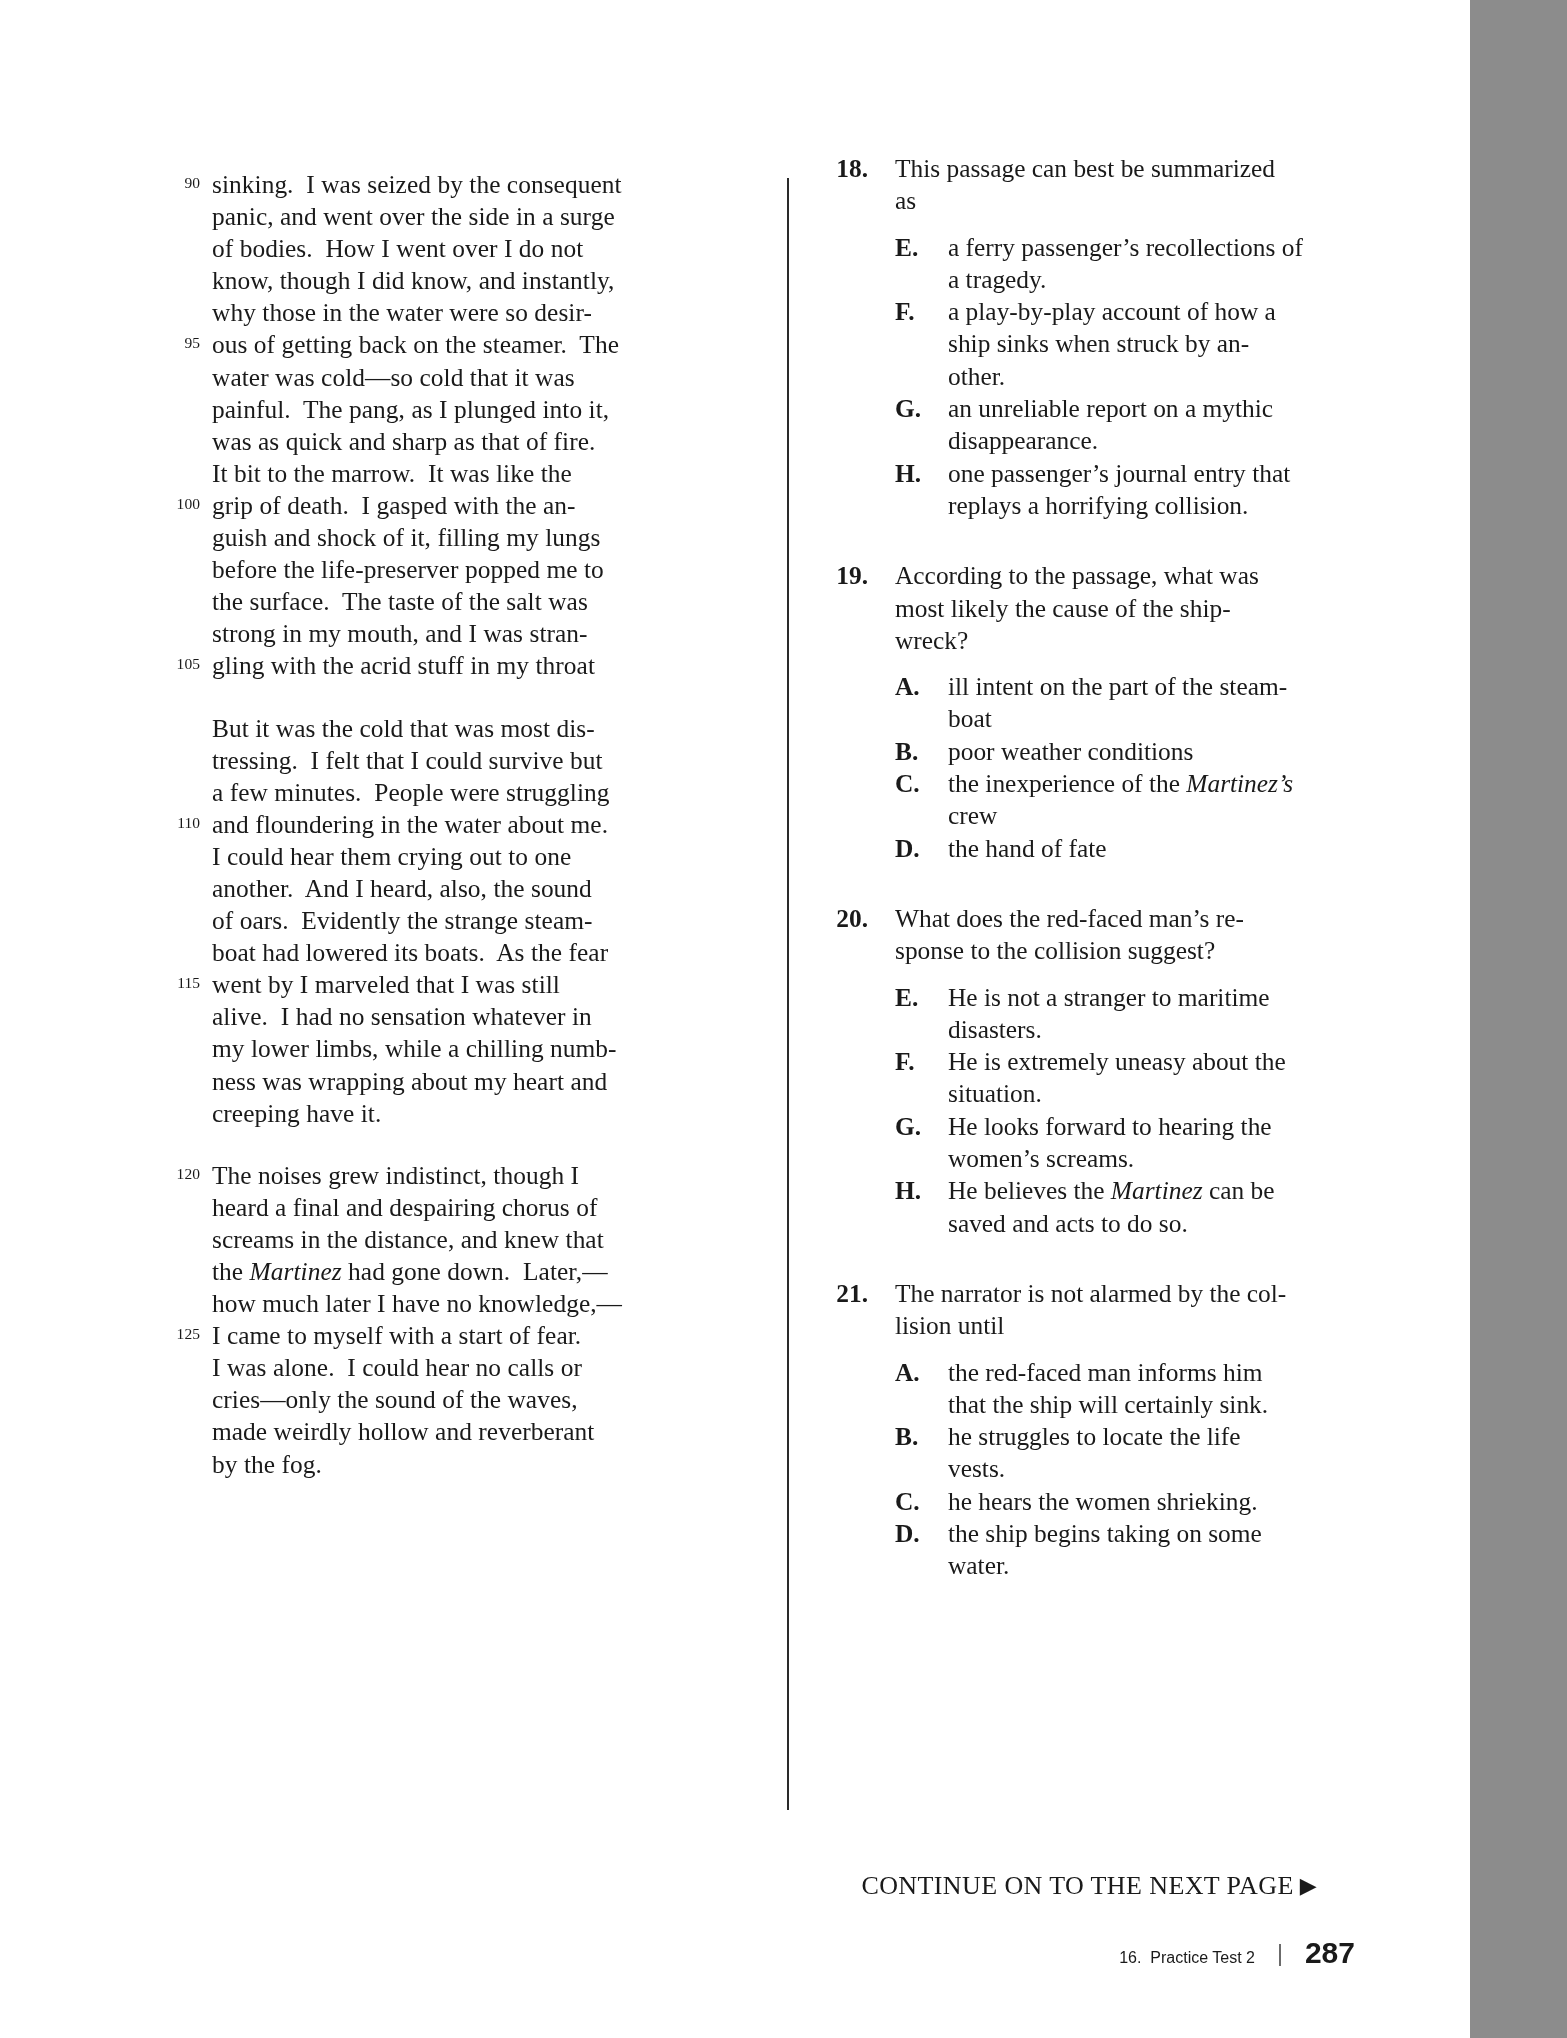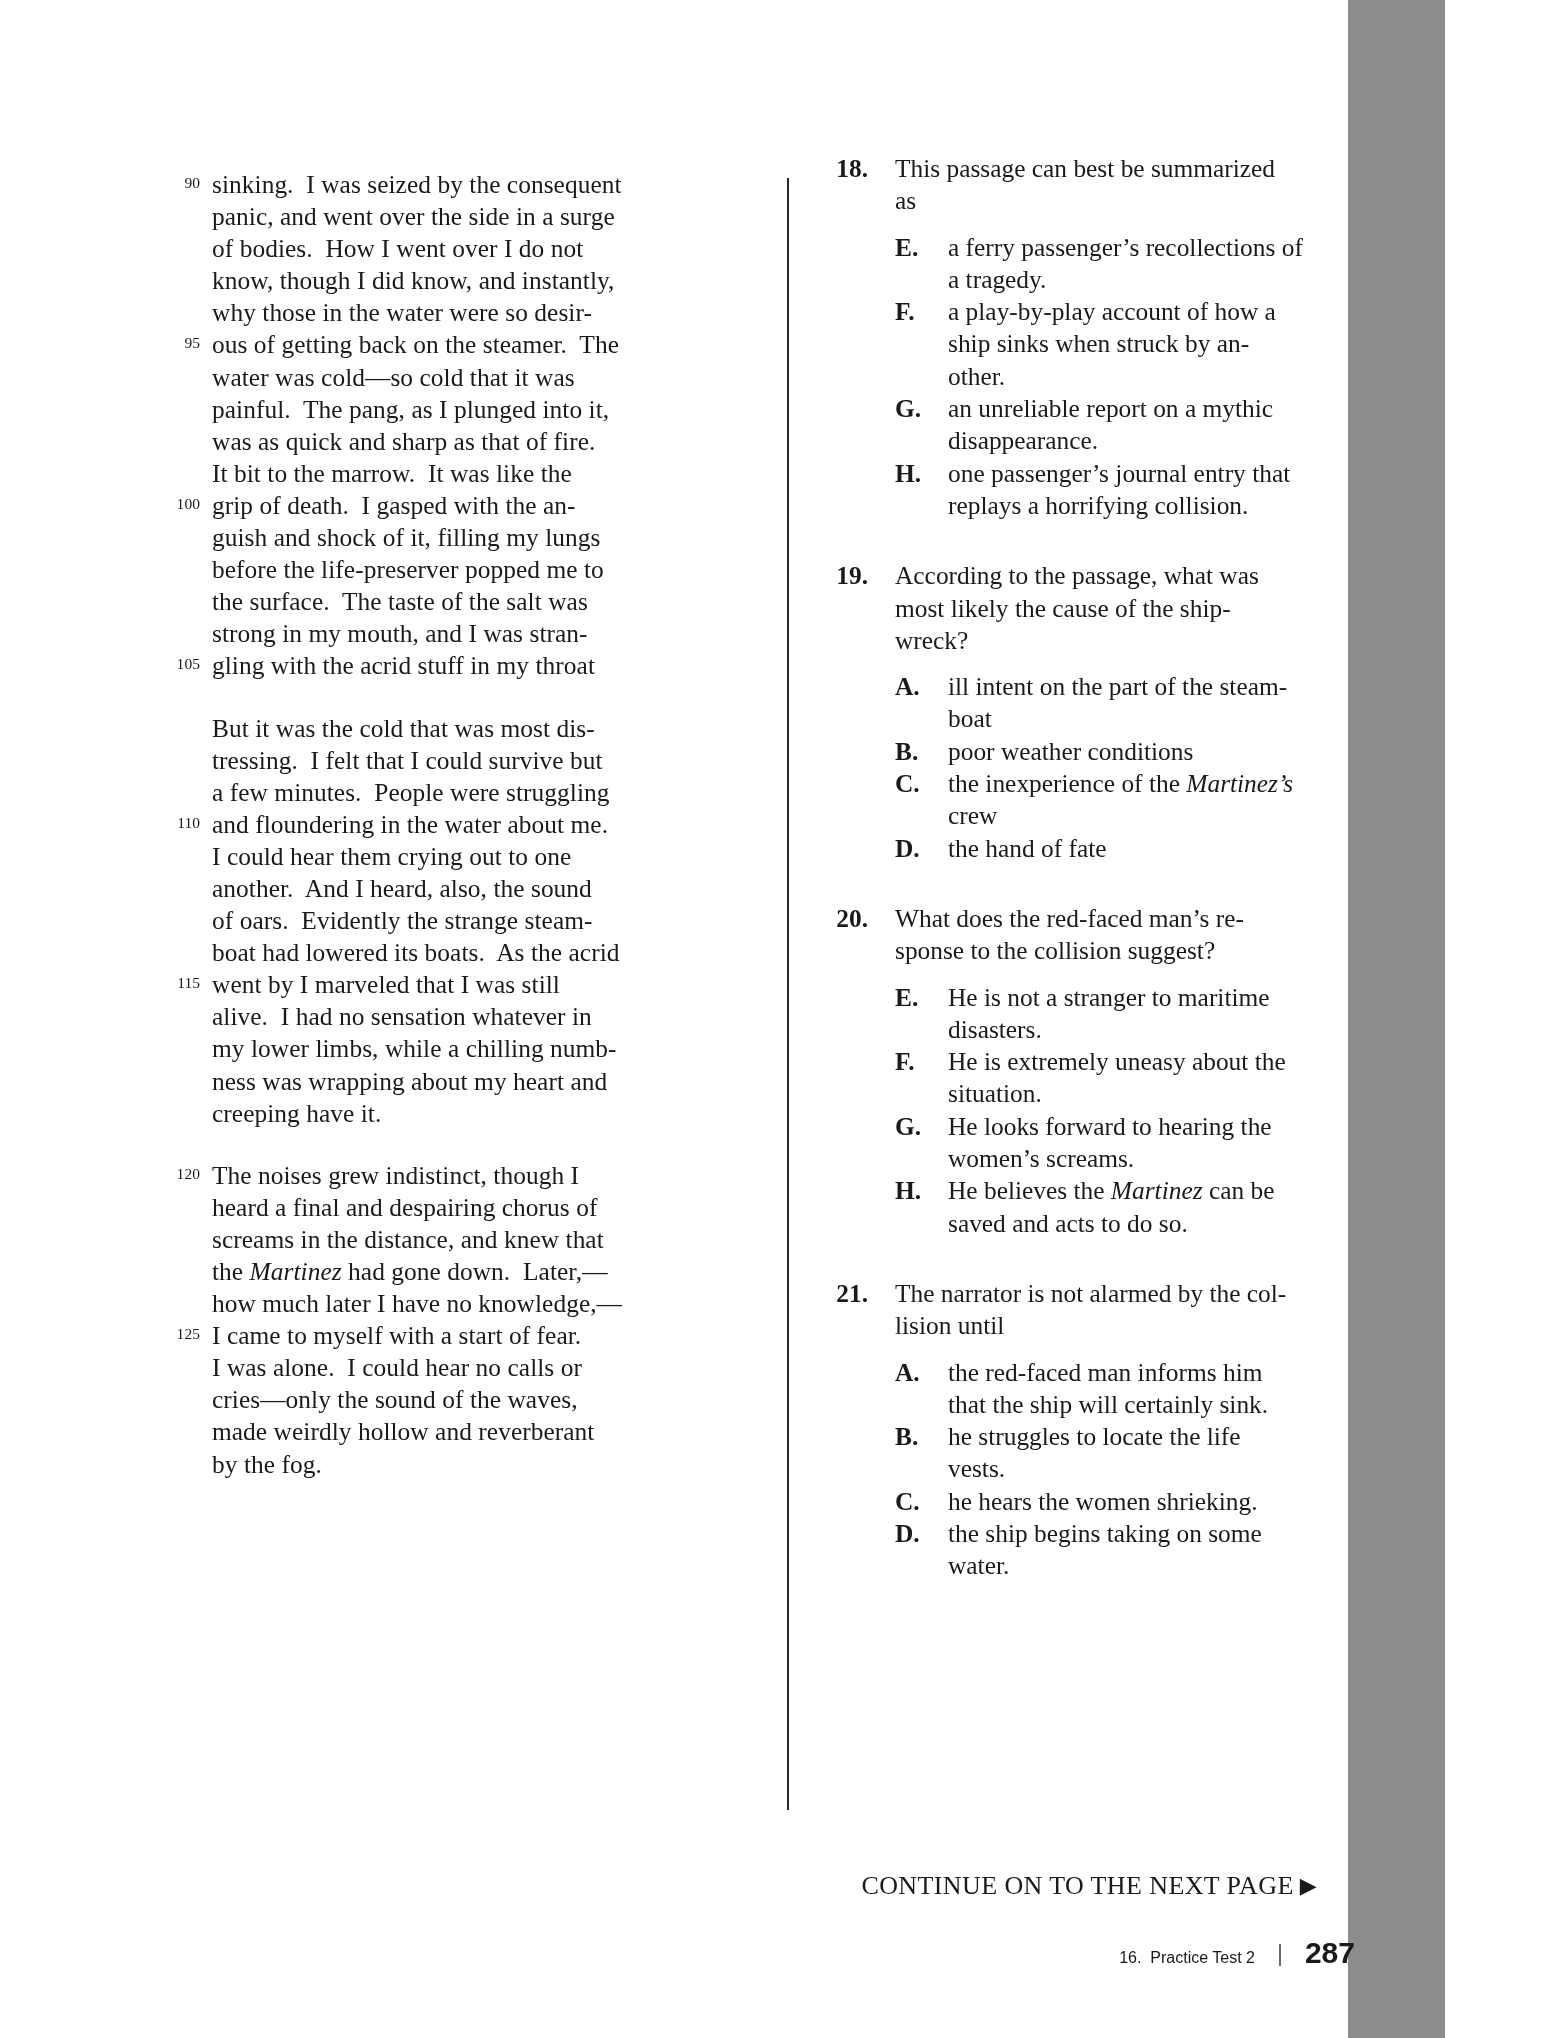--- a/index.html
+++ b/index.html
@@ -13,24 +13,23 @@
     position: relative;
     font-family: "Liberation Serif", "DejaVu Serif", serif;
     color: #1a1a1a;
     overflow: hidden;
   }
 
   
   .page {
     position: absolute;
     left: 0; top: 0;
-    width: 1417px;
+    width: 1567px;
     height: 2038px;
     background: #ffffff;
-    padding-left: 28px;
   }
   .edge-bar {
     position: absolute;
     right: 0; top: 0;
     width: 97px;
     height: 2038px;
     background: #8c8c8c;
   }
   .edge-bar-inner {
     position: absolute;
@@ -220,21 +219,21 @@
           <div class="line"><span class="lnum">105</span><span>gling with the acrid stuff in my throat</span></div>
         </div>
         <div class="para">
           <div class="line"><span class="lnum"></span><span>But it was the cold that was most dis-</span></div>
           <div class="line"><span class="lnum"></span><span>tressing.  I felt that I could survive but</span></div>
           <div class="line"><span class="lnum"></span><span>a few minutes.  People were struggling</span></div>
           <div class="line"><span class="lnum">110</span><span>and floundering in the water about me.</span></div>
           <div class="line"><span class="lnum"></span><span>I could hear them crying out to one</span></div>
           <div class="line"><span class="lnum"></span><span>another.  And I heard, also, the sound</span></div>
           <div class="line"><span class="lnum"></span><span>of oars.  Evidently the strange steam-</span></div>
-          <div class="line"><span class="lnum"></span><span>boat had lowered its boats.  As the acrid</span></div>
+          <div class="line"><span class="lnum"></span><span>boat had lowered its boats.  As the fear</span></div>
           <div class="line"><span class="lnum">115</span><span>went by I marveled that I was still</span></div>
           <div class="line"><span class="lnum"></span><span>alive.  I had no sensation whatever in</span></div>
           <div class="line"><span class="lnum"></span><span>my lower limbs, while a chilling numb-</span></div>
           <div class="line"><span class="lnum"></span><span>ness was wrapping about my heart and</span></div>
           <div class="line"><span class="lnum"></span><span>creeping have it.</span></div>
         </div>
         <div class="para">
           <div class="line"><span class="lnum">120</span><span>The noises grew indistinct, though I</span></div>
           <div class="line"><span class="lnum"></span><span>heard a final and despairing chorus of</span></div>
           <div class="line"><span class="lnum"></span><span>screams in the distance, and knew that</span></div>

